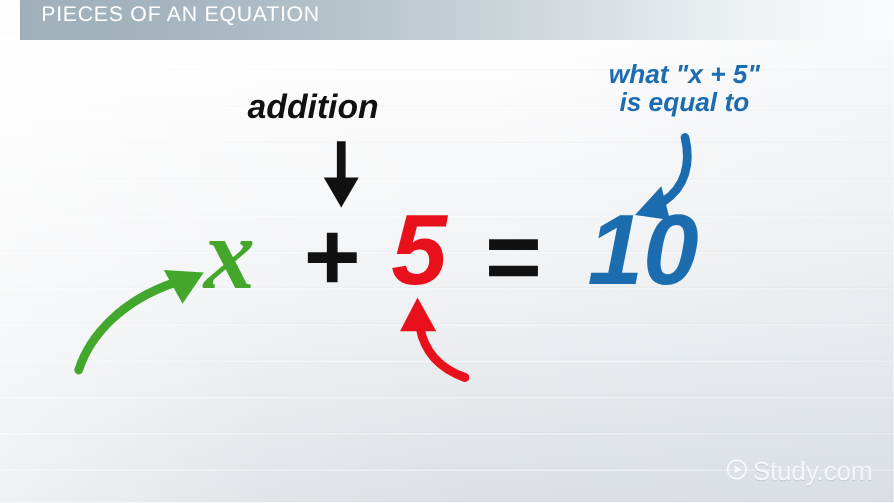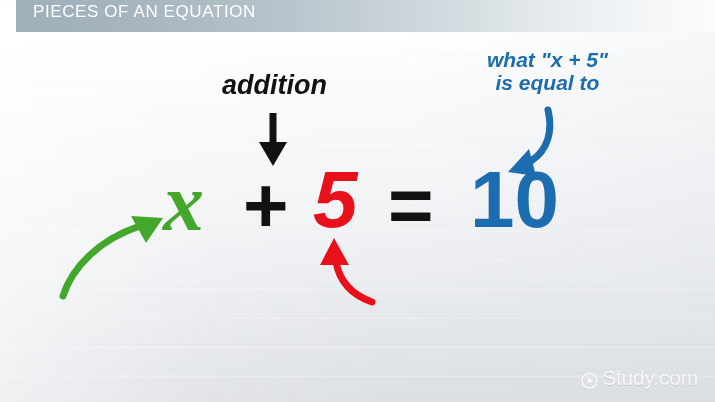--- a/index.html
+++ b/index.html
@@ -121,36 +121,37 @@
     font-size: 78px;
     font-weight: 700;
     font-style: normal;
     color: #111111;
     font-family: "Liberation Sans", sans-serif;
   }
   #eq-ten {
     left: 470px;
     top: 160px;
     font-size: 80px;
+    font-style: italic;
     font-weight: 700;
     color: #1c6cb0;
     font-family: "Liberation Sans", sans-serif;
   }
 
   
   .label {
     position: absolute;
     white-space: nowrap;
     line-height: 1.08;
     font-weight: 700;
     font-style: italic;
     font-family: "Liberation Sans", sans-serif;
   }
   #label-addition {
-    left: 222px;
+    left: 198px;
     top: 71px;
     font-size: 27px;
     color: #111111;
   }
   #label-variable {
     left: 29px;
     top: 303px;
     font-size: 26px;
     color: #43a72b;
   }
@@ -177,21 +178,20 @@
     height: 402px;
     pointer-events: none;
   }
 
   
   #watermark {
     position: absolute;
     right: 17px;
     bottom: 12px;
     display: flex;
-    align-items: center;
     gap: 4px;
     color: rgba(255,255,255,0.82);
     font-size: 21px;
     font-weight: 400;
     letter-spacing: -0.2px;
     font-family: "Liberation Sans", sans-serif;
     text-shadow: 0 1px 0 rgba(150,158,166,0.35);
   }
   #watermark-icon {
     display: inline-block;

